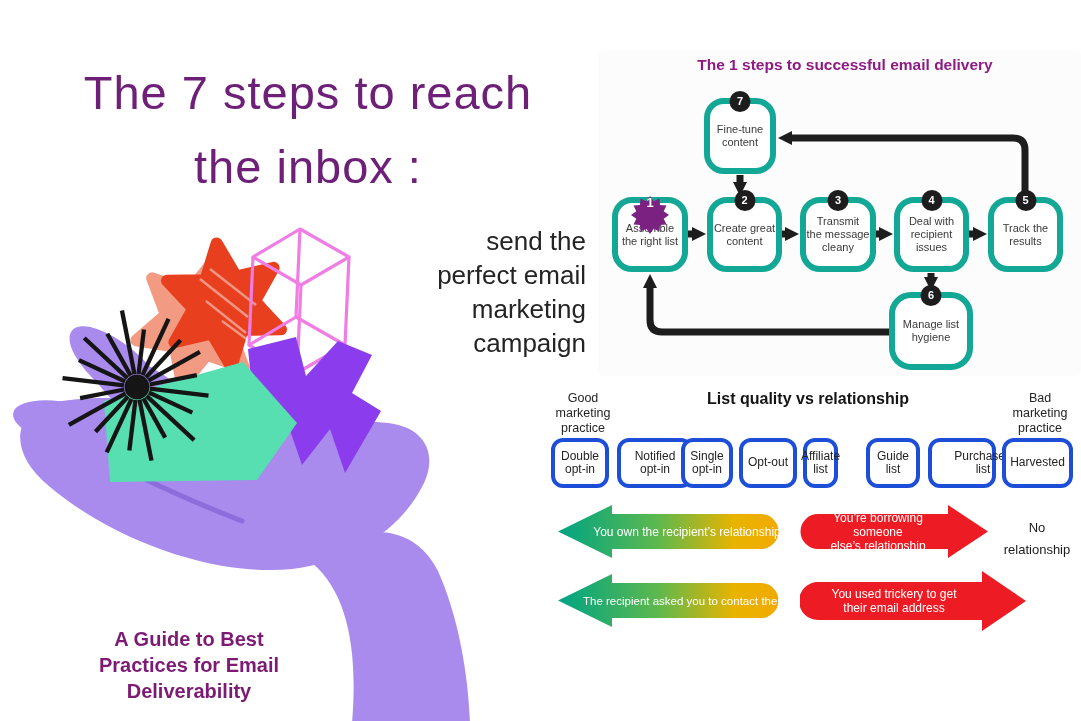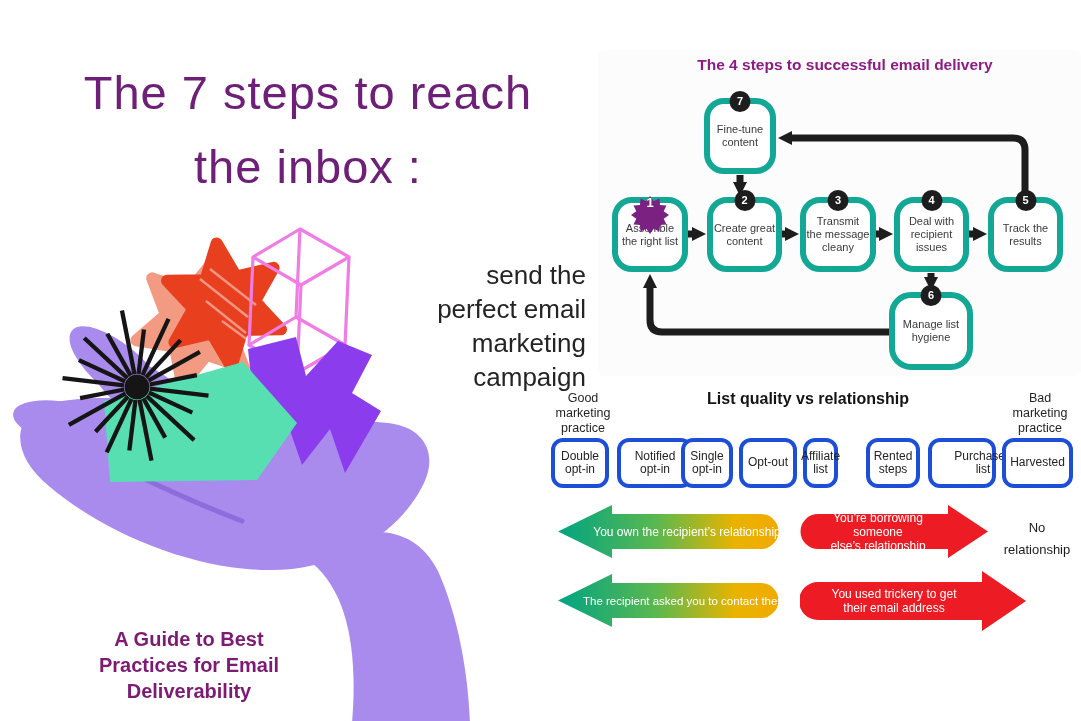--- a/index.html
+++ b/index.html
@@ -4,21 +4,21 @@
 <style>
   * { margin:0; padding:0; box-sizing:border-box; }
   body { background:#fff; }
   .canvas { position:relative; width:1081px; height:721px; background:#ffffff; overflow:hidden;
             font-family:"Liberation Sans", sans-serif; }
 
   
   .main-title { position:absolute; left:30px; top:56px; width:556px; text-align:center;
                 color:#6e2078; font-size:47px; font-weight:500; letter-spacing:1px; line-height:74px; }
   .subtitle  { position:absolute; left:290px; top:224px; width:296px; text-align:right;
-               color:#242424; font-size:26px; line-height:34px; white-space:pre-line;margin-top:34px; }
+               color:#242424; font-size:26px; line-height:34px; white-space:pre-line; }
   .guide-text { position:absolute; left:58px; top:626px; width:262px; text-align:center;
                 color:#7c1a74; font-size:20px; font-weight:bold; line-height:26px; white-space:pre-line; }
   .illustration { position:absolute; left:0; top:221px; width:540px; height:500px; }
 
   
   .flow-card { position:absolute; left:598px; top:50px; width:483px; height:326px;
                background:#fcfcfc; border-radius:6px; }
   .flow-header { position:absolute; left:640px; top:56px; width:410px; text-align:center;
                  color:#8e1b84; font-size:15.5px; font-weight:bold; }
 
@@ -130,21 +130,21 @@
         <line x1="138.55625869475594" y1="153.09348773389974" x2="143.94330802275732" y2="108.41709912047575" stroke="#151515" stroke-width="4.3"></line>
         <line x1="142.46842160102233" y1="154.2060877910054" x2="168.54858615974422" y2="97.9581987942618" stroke="#151515" stroke-width="4.3"></line>
         <line x1="145.84529730024698" y1="156.47315814814567" x2="180.54607901660052" y2="119.09862472933247" stroke="#151515" stroke-width="4.3"></line>
         <line x1="148.3563336709133" y1="159.6727821631557" x2="199.89661725428908" y2="130.95694736517" stroke="#151515" stroke-width="4.3"></line>
         <line x1="149.75573297764134" y1="163.49175834435493" x2="196.8538239720094" y2="154.2305583850501" stroke="#151515" stroke-width="4.3"></line>
       </g>
     <circle cx="137" cy="166" r="12.5" fill="#151515"></circle>
   </svg>
 
   <div class="flow-card"></div>
-  <div class="flow-header">The 4 steps to successful email delivery</div>
+  <div class="flow-header">The 1 steps to successful email delivery</div>
 
   <svg class="flow-lines" viewBox="0 0 1081 721">
     <defs>
       <marker id="ah" markerUnits="userSpaceOnUse" markerWidth="15" markerHeight="14" refX="1" refY="7" orient="auto">
         <path d="M0,0 L14,7 L0,14 Z" fill="#1d1d1d"></path>
       </marker>
     </defs>
     <g stroke="#1d1d1d" stroke-width="7" fill="none">
       <path d="M 688 234 L 693 234" marker-end="url(#ah)"></path>
       <path d="M 782 234 L 786 234" marker-end="url(#ah)"></path>
@@ -206,21 +206,21 @@
 practice</div>
   <div class="practice-label bad">Bad
 marketing
 practice</div>
 
   <div class="box b1">Double opt-in</div>
   <div class="box b2">Notified opt-in</div>
   <div class="box b3">Single opt-in</div>
   <div class="box b4">Opt-out</div>
   <div class="box b5">Affiliate list</div>
-  <div class="box b6">Rented steps</div>
+  <div class="box b6">Guide list</div>
   <div class="box b7">Purchased list</div>
   <div class="box b8">Harvested</div>
 
   <div class="arrow borrow-arrow">
     <svg width="190" height="57" viewBox="0 0 190 57">
       <path fill="#ed1c24" d="M 18 11 A 17.5 17.5 0 0 0 18 46 L 148 46 L 148 55 L 188 28.5 L 148 2 L 148 11 Z"></path>
     </svg>
     <div class="arrow-text borrow-text">You’re borrowing someone
 else’s relationship</div>
   </div>

